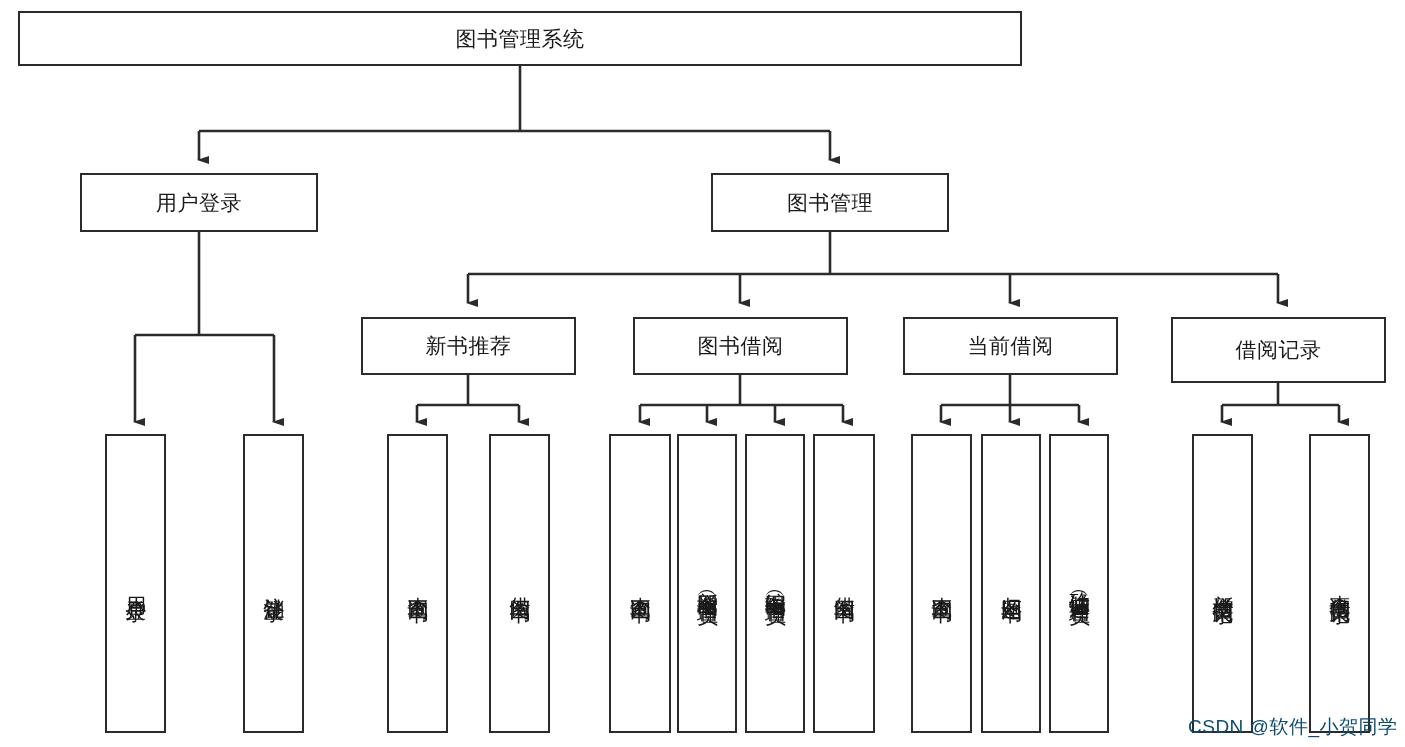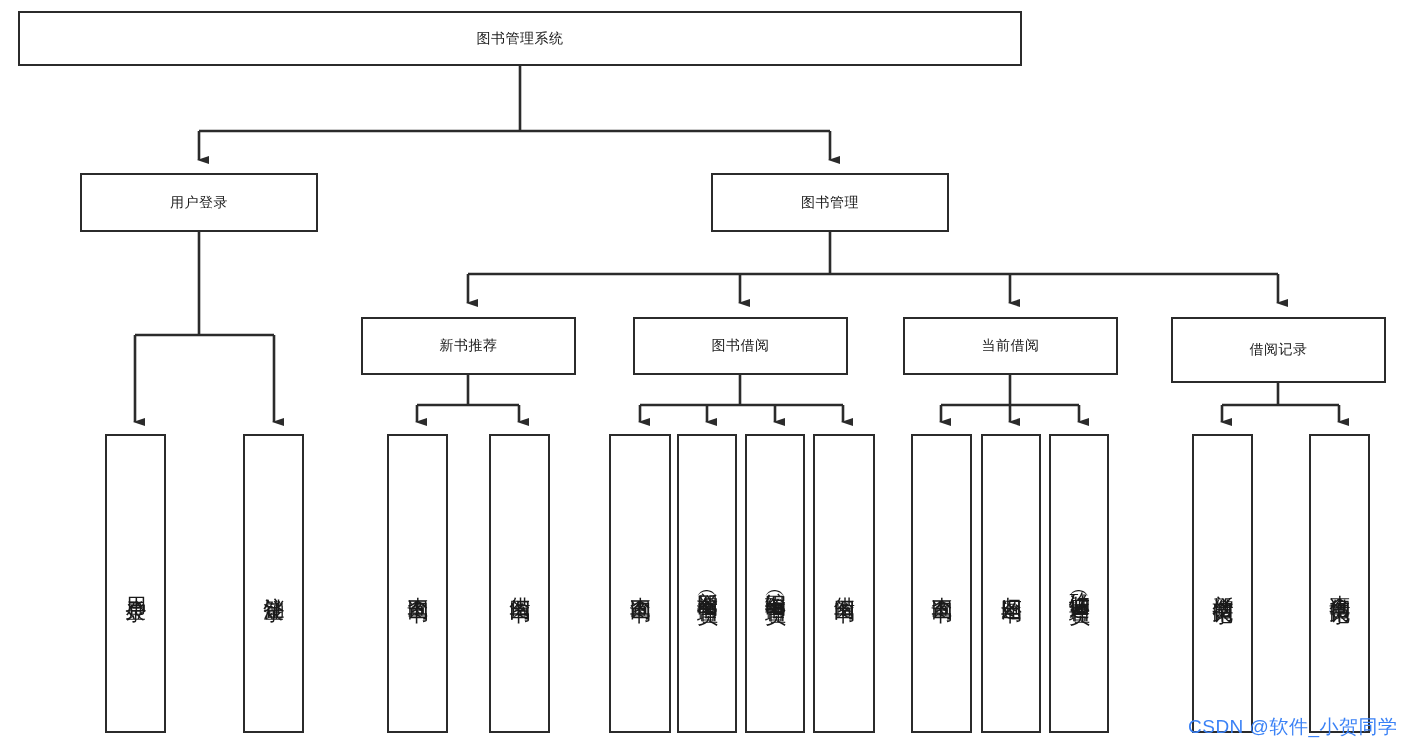--- a/index.html
+++ b/index.html
@@ -30,39 +30,39 @@
     box-sizing: border-box;
     border: 2.5px solid #2b2b2b;
     background: #ffffff;
     display: flex;
     align-items: center;
     justify-content: center;
     color: #1a1a1a;
     text-align: center;
   }
   .node.horiz {
-    font-size: 14px;
+    font-size: 21px;
     letter-spacing: 0.5px;
   }
   .node.vert {
     writing-mode: vertical-rl;
     text-orientation: upright;
     font-size: 21px;
     line-height: 1.18;
     letter-spacing: 2px;
     padding: 4px 0;
   }
   .node.vert .vtext {
     writing-mode: vertical-rl;
     text-orientation: upright;
     white-space: nowrap;
   }
   .watermark {
     position: absolute;
-    color: #3b82f6;
+    color: #0c4a6e;
     font-size: 19px;
     white-space: nowrap;
     letter-spacing: 0.5px;
   }
 </style>
 </head>
 <body>
 
 <div id="canvas">
 

